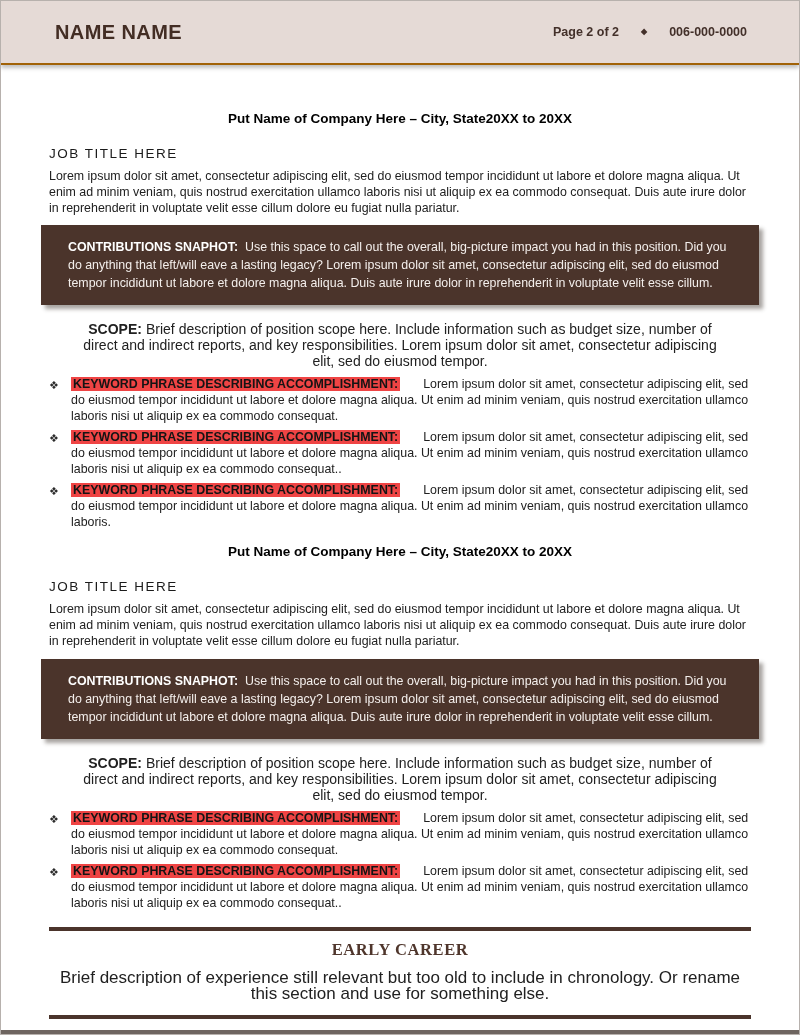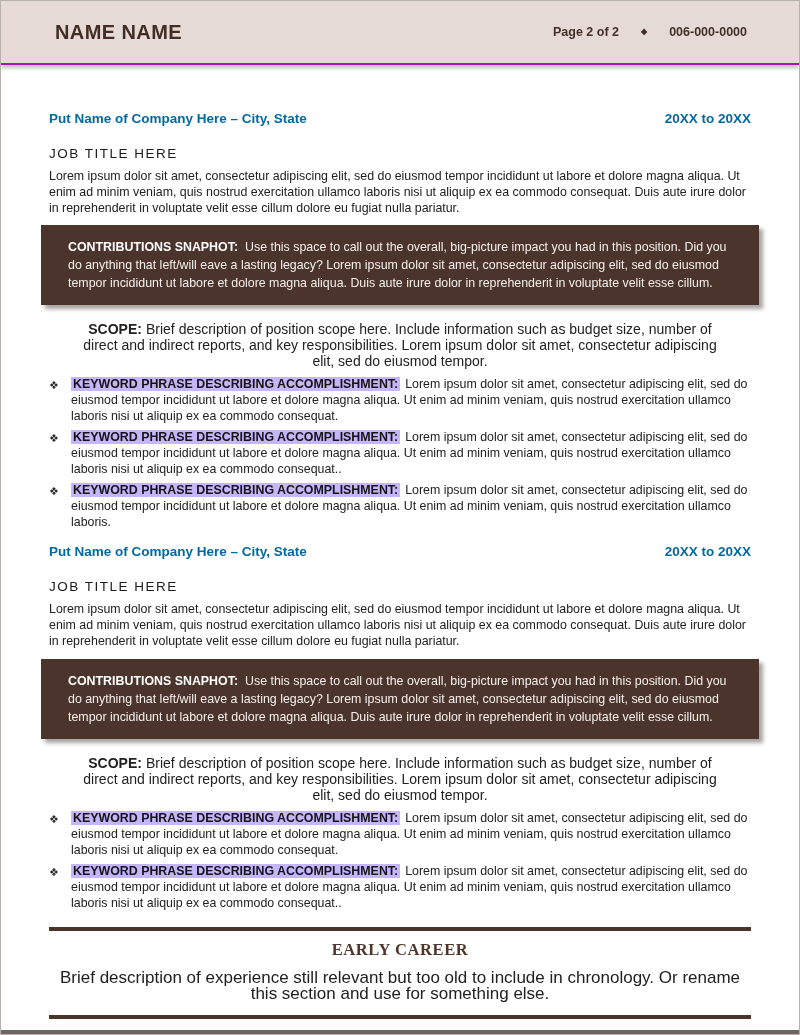--- a/index.html
+++ b/index.html
@@ -11,42 +11,42 @@
     width: 800px; height: 1035px;
     background: #ffffff;
     border: 1px solid #b7b1ad;
     overflow: hidden;
   }
 
   
   .header {
     height: 64px;
     background: #e5dad6;
-    border-bottom: 2px solid #a21caf;
+    border-bottom: 2px solid #a16207;
     box-shadow: 0 3px 4px rgba(0,0,0,0.25);
     display: flex; align-items: center; justify-content: space-between;
     padding: 0 52px 0 54px;
   }
   .header .name {
     font-size: 20px; font-weight: bold; color: #432d24;
     letter-spacing: 0.4px;
   }
   .header .meta {
     display: flex; align-items: center; gap: 22px;
     font-size: 12.5px; font-weight: bold; color: #43302a;
   }
   .header .diamond { font-size: 8px; color: #43302a; transform: translateY(-1px); }
 
   
   .content { padding: 0 48px; }
 
   .company-row {
-    display: flex; justify-content: space-between; align-items: baseline;
+    display: flex; justify-content: center; align-items: baseline;
     margin-top: 46px;
-    font-size: 13.5px; font-weight: bold; color: #0369a1;
+    font-size: 13.5px; font-weight: bold; color: #000000;
   }
   .company-row.second { margin-top: 14px; }
   .job-title {
     text-align: left; font-size: 13.5px; font-weight: normal;
     letter-spacing: 1.5px; color: #1b1b1b; margin-top: 20px;
   }
   .job-summary {
     margin-top: 8px;
     font-size: 12.4px; line-height: 15.8px; color: #212121;
   }
@@ -74,23 +74,23 @@
     padding-left: 22px;
     margin-top: 5px;
     font-size: 12.4px; line-height: 16px; color: #212121;
   }
   .bullet .glyph {
     position: absolute; left: 0; top: 1px;
     font-size: 11px; color: #2b2b2b;
   }
   .bullet .keyword {
     font-weight: bold; color: #141414;
-    background: #c4b5fd;
+    background: #ef4444;
     padding: 0 2px;
-    margin-right: 5px;
+    margin-right: 23px;
   }
 
   .rule {
     height: 4px; background: #4b342b; border: none;
     margin-top: 16px;
   }
   .rule.second { margin-top: 13px; }
 
   .serif-heading {
     margin-top: 9px;

